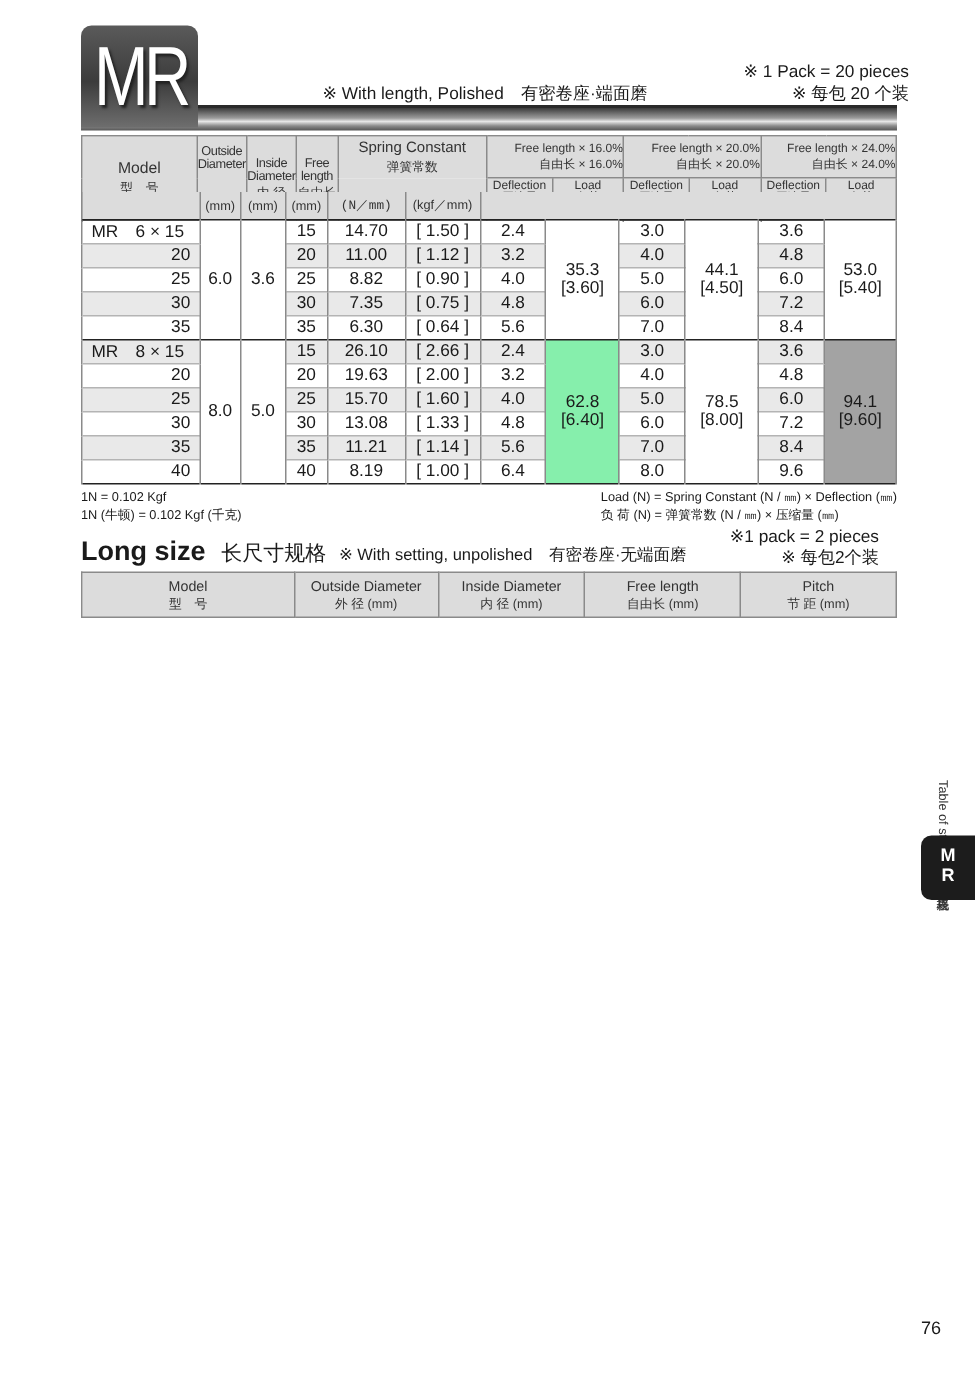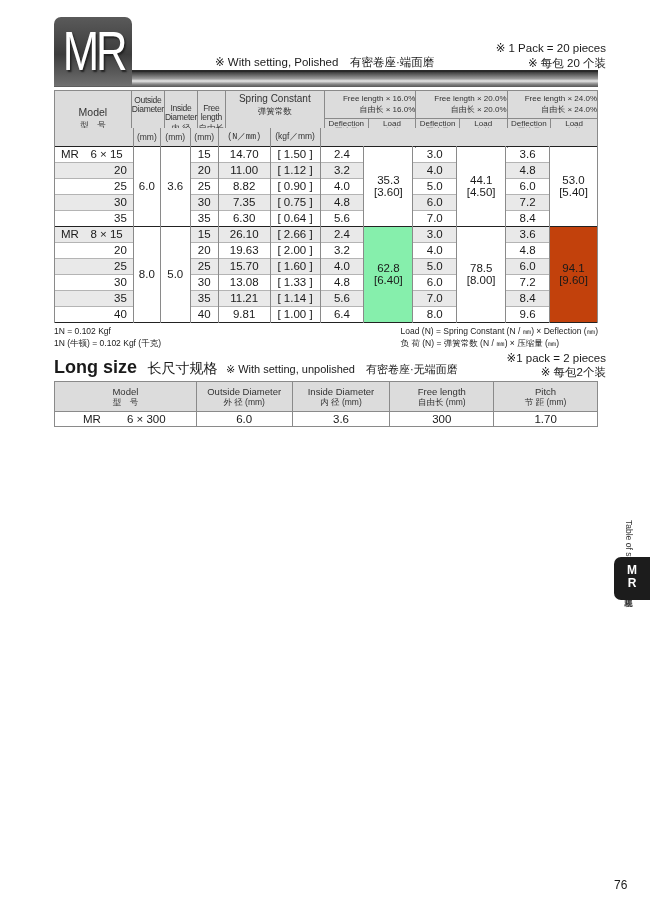--- a/index.html
+++ b/index.html
@@ -49,21 +49,21 @@
   .kgf { text-align: center; }
 
   
   .note-left { position: absolute; left: 54px; top: 326px; font-size: 8.5px; line-height: 11.5px; }
   .note-right { position: absolute; right: 52px; top: 326px; font-size: 8.5px; line-height: 11.5px; }
 
   .long-title { position: absolute; left: 54px; top: 357px; white-space: nowrap; }
   .long-title .big { font-size: 18px; font-weight: bold; }
   .long-title .cn { font-size: 14px; margin-left: 6px; }
   .long-title .small { font-size: 11px; margin-left: 4px; }
-  .long-pack { position: absolute; right: 44px; top: 351px; text-align: right; font-size: 11.5px; line-height: 14px; }
+  .long-pack { position: absolute; right: 64px; top: 351px; text-align: right; font-size: 11.5px; line-height: 14px; }
 
   .long-table { position: absolute; left: 54px; top: 381px; width: 544px; border: 1.5px solid #222; font-size: 11.5px; }
   .long-table th { background: #dcdcdc; font-weight: normal; color: #333; border: 1px solid #8a8a8a; font-size: 9.5px; line-height: 11px; height: 30px; }
   .long-table th .cn { font-size: 8.5px; }
   .long-table td { border: 1px solid #8a8a8a; text-align: center; height: 15px; }
   .long-table tr.shade td { background: #ececec; }
 
   
   .side-label { position: absolute; left: 624px; top: 520px; writing-mode: vertical-rl; font-size: 8.5px; line-height: 9px; color: #333; }
   .side-tab {
@@ -71,21 +71,21 @@
     border-radius: 7px 0 0 7px; color: #fff; font-weight: bold; font-size: 12px; line-height: 13px; text-align: center; padding-top: 7px;
   }
   .page-num { position: absolute; left: 614px; top: 878px; font-size: 12px; }
 </style>
 </head>
 <body>
 
 <div class="header-bar"></div>
 <div class="header-bar-edge"></div>
 <div class="mr-badge"><span>MR</span></div>
-<div class="subtitle">※ With setting, Polished　有密卷座·端面磨</div>
+<div class="subtitle">※ With length, Polished　有密卷座·端面磨</div>
 <div class="pack-note">
   <div>※ 1 Pack = 20 pieces</div>
   <div>※ 每包 20 个装</div>
 </div>
 
 <table class="main-table">
   <colgroup>
     <col style="width:79px">
       <col style="width:27px">
       <col style="width:30px">
@@ -271,21 +271,21 @@
     <td rowspan="6" style="background:#86efac">
           <div>62.8</div>
           <div>[6.40]</div>
         </td>
     <td>3.0</td>
     <td rowspan="6" style="background:#fff">
           <div>78.5</div>
           <div>[8.00]</div>
         </td>
     <td>3.6</td>
-    <td rowspan="6" style="background:#c2410c">
+    <td rowspan="6" style="background:#a3a3a3">
           <div>94.1</div>
           <div>[9.60]</div>
         </td>
   </tr>
   <tr>
     <td class="model-cell">20</td>
     <td>20</td>
     <td>19.63</td>
     <td>[ 2.00 ]</td>
     <td>3.2</td>
@@ -315,21 +315,21 @@
     <td>35</td>
     <td>11.21</td>
     <td>[ 1.14 ]</td>
     <td>5.6</td>
     <td>7.0</td>
     <td>8.4</td>
   </tr>
   <tr>
     <td class="model-cell">40</td>
     <td>40</td>
-    <td>9.81</td>
+    <td>8.19</td>
     <td>[ 1.00 ]</td>
     <td>6.4</td>
     <td>8.0</td>
     <td>9.6</td>
   </tr>
 </tbody>
   </table>
 
 <div class="note-left">
   <div>1N = 0.102 Kgf</div>
@@ -374,27 +374,20 @@
         </th>
     <th>
           <div>Free length</div>
           <div class="cn">自由长 (mm)</div>
         </th>
     <th>
           <div>Pitch</div>
           <div class="cn">节 距 (mm)</div>
         </th>
   </tr>
-  <tr>
-    <td style="text-align:left; padding-left:28px;"><span>MR</span><span style="display:inline-block;width:26px"></span><span>6 × 300</span></td>
-    <td>6.0</td>
-    <td>3.6</td>
-    <td>300</td>
-    <td>1.70</td>
-  </tr>
 </tbody>
   </table>
 
 <div class="side-label">
   <span>Table of standards</span>
   <span style="margin-right:2px">规格表</span>
 </div>
 <div class="side-tab">
   <div>M</div>
   <div>R</div>

